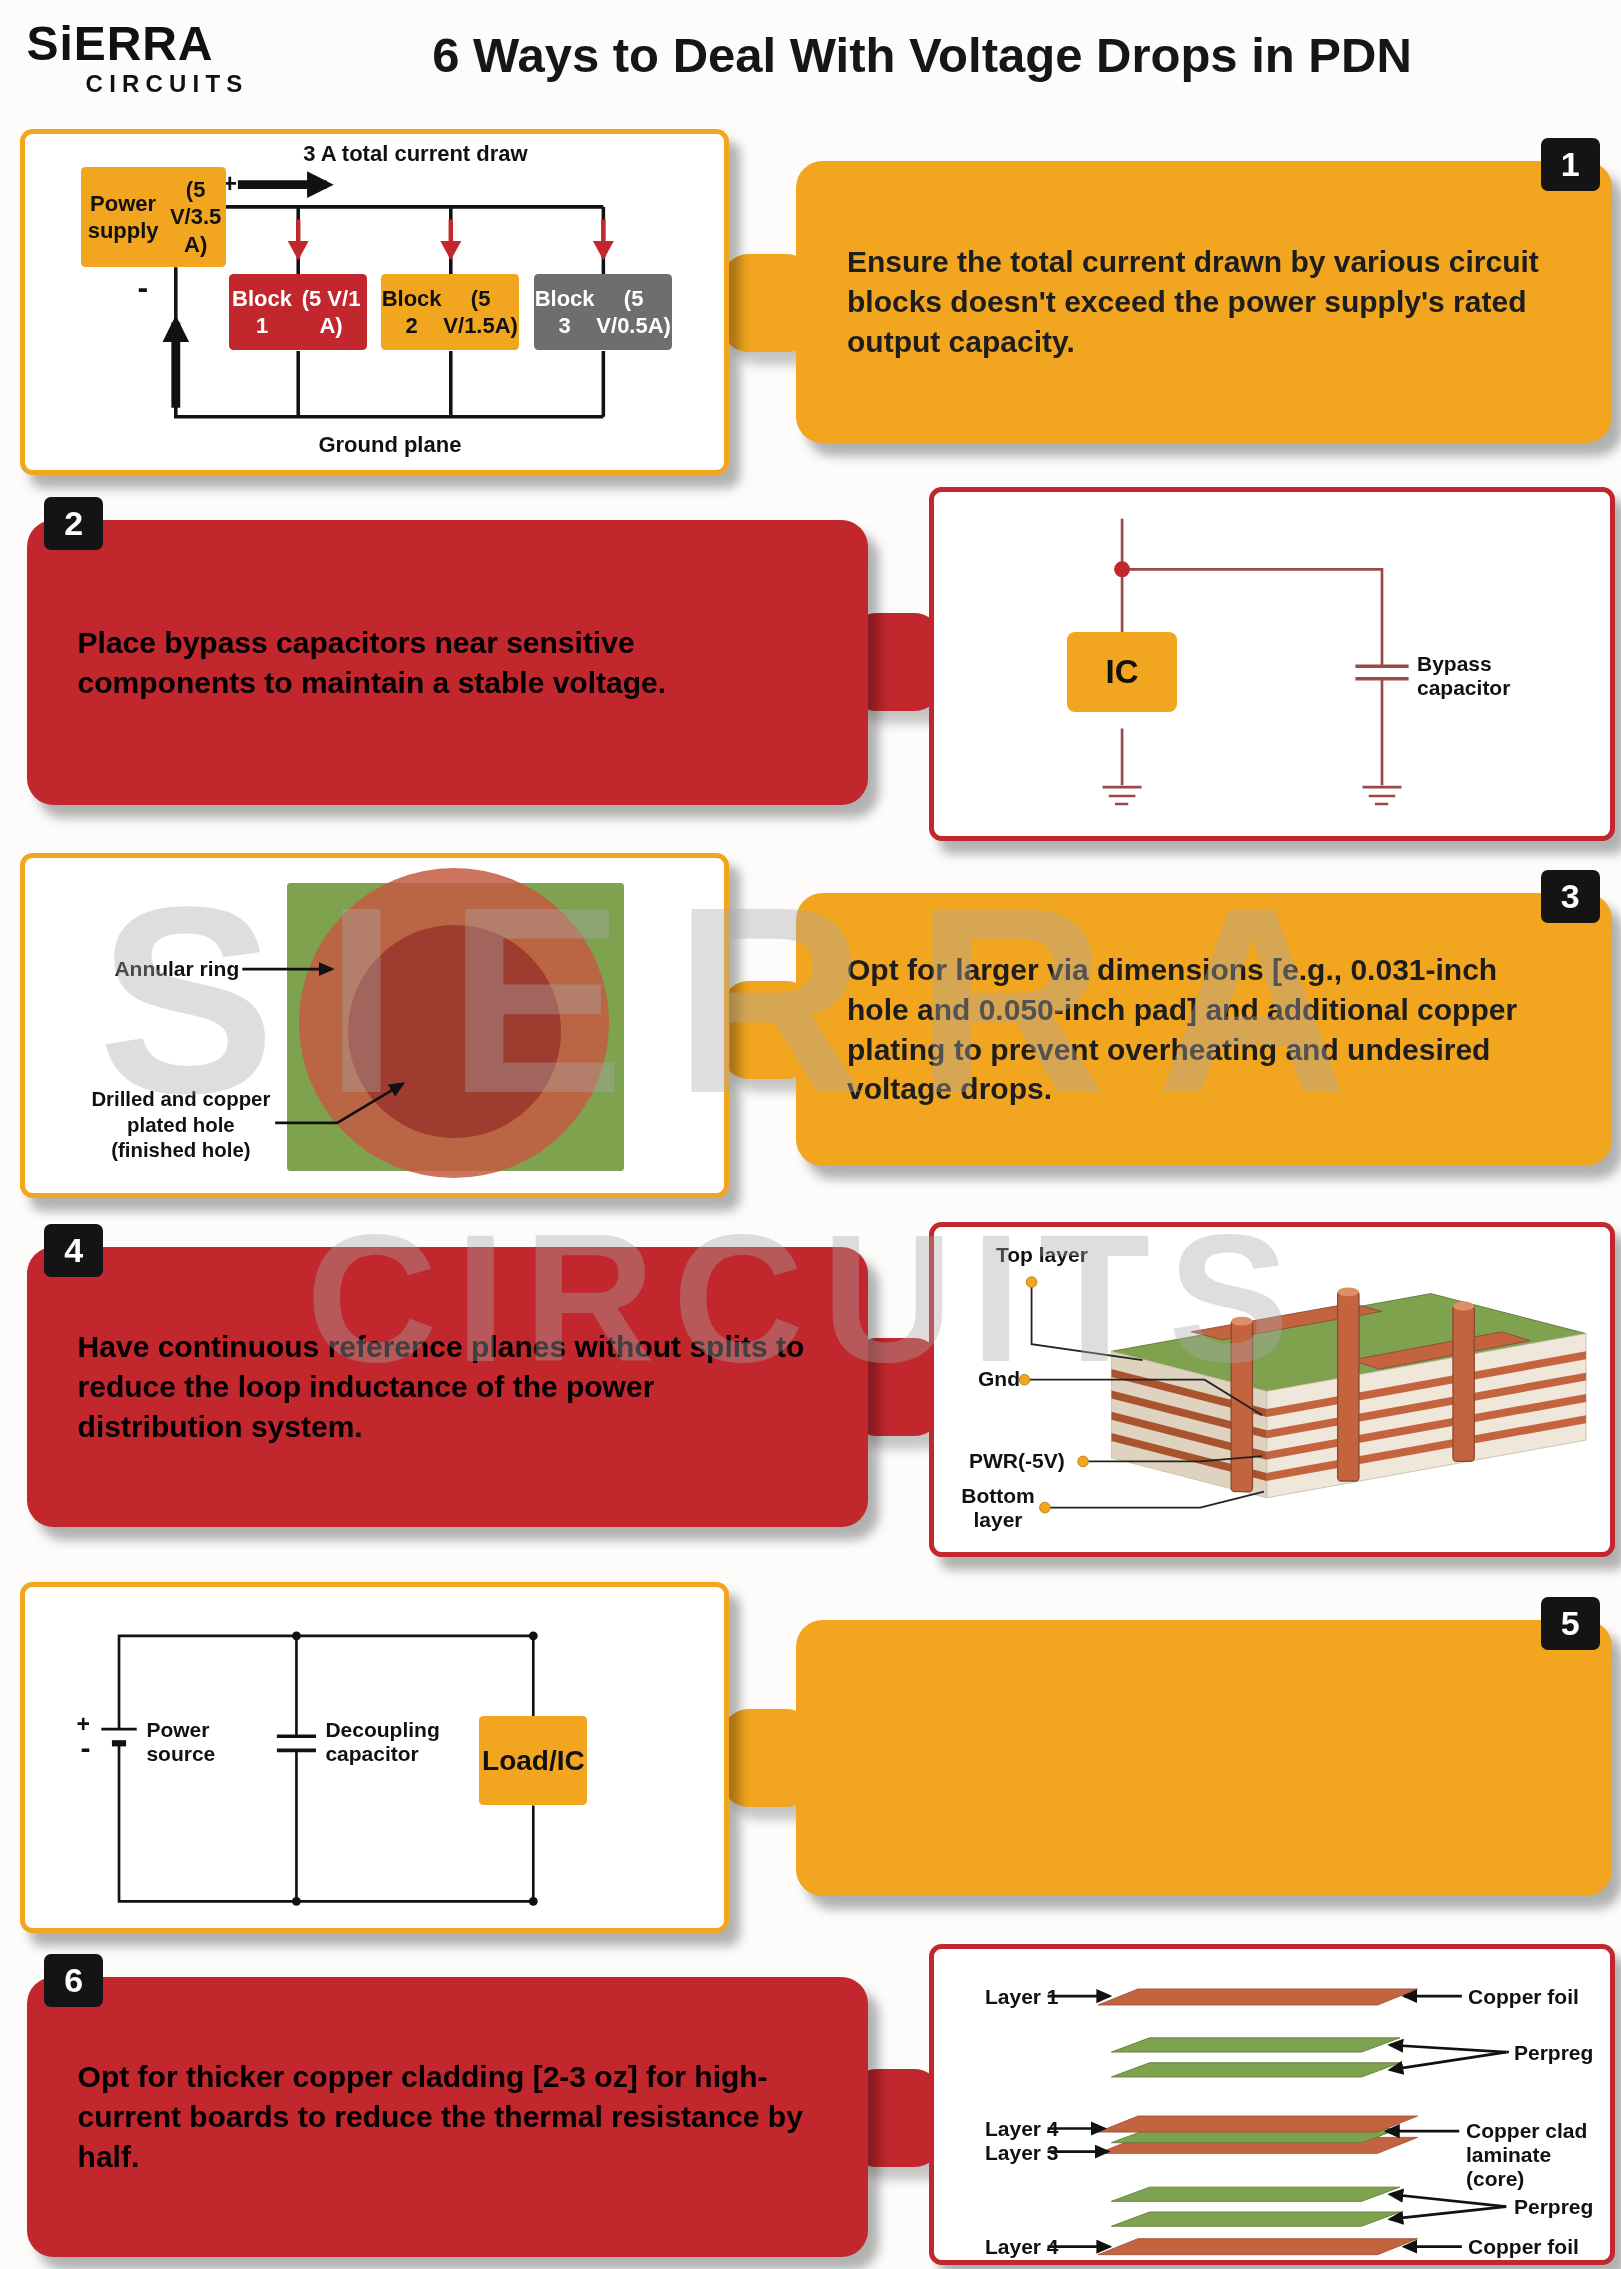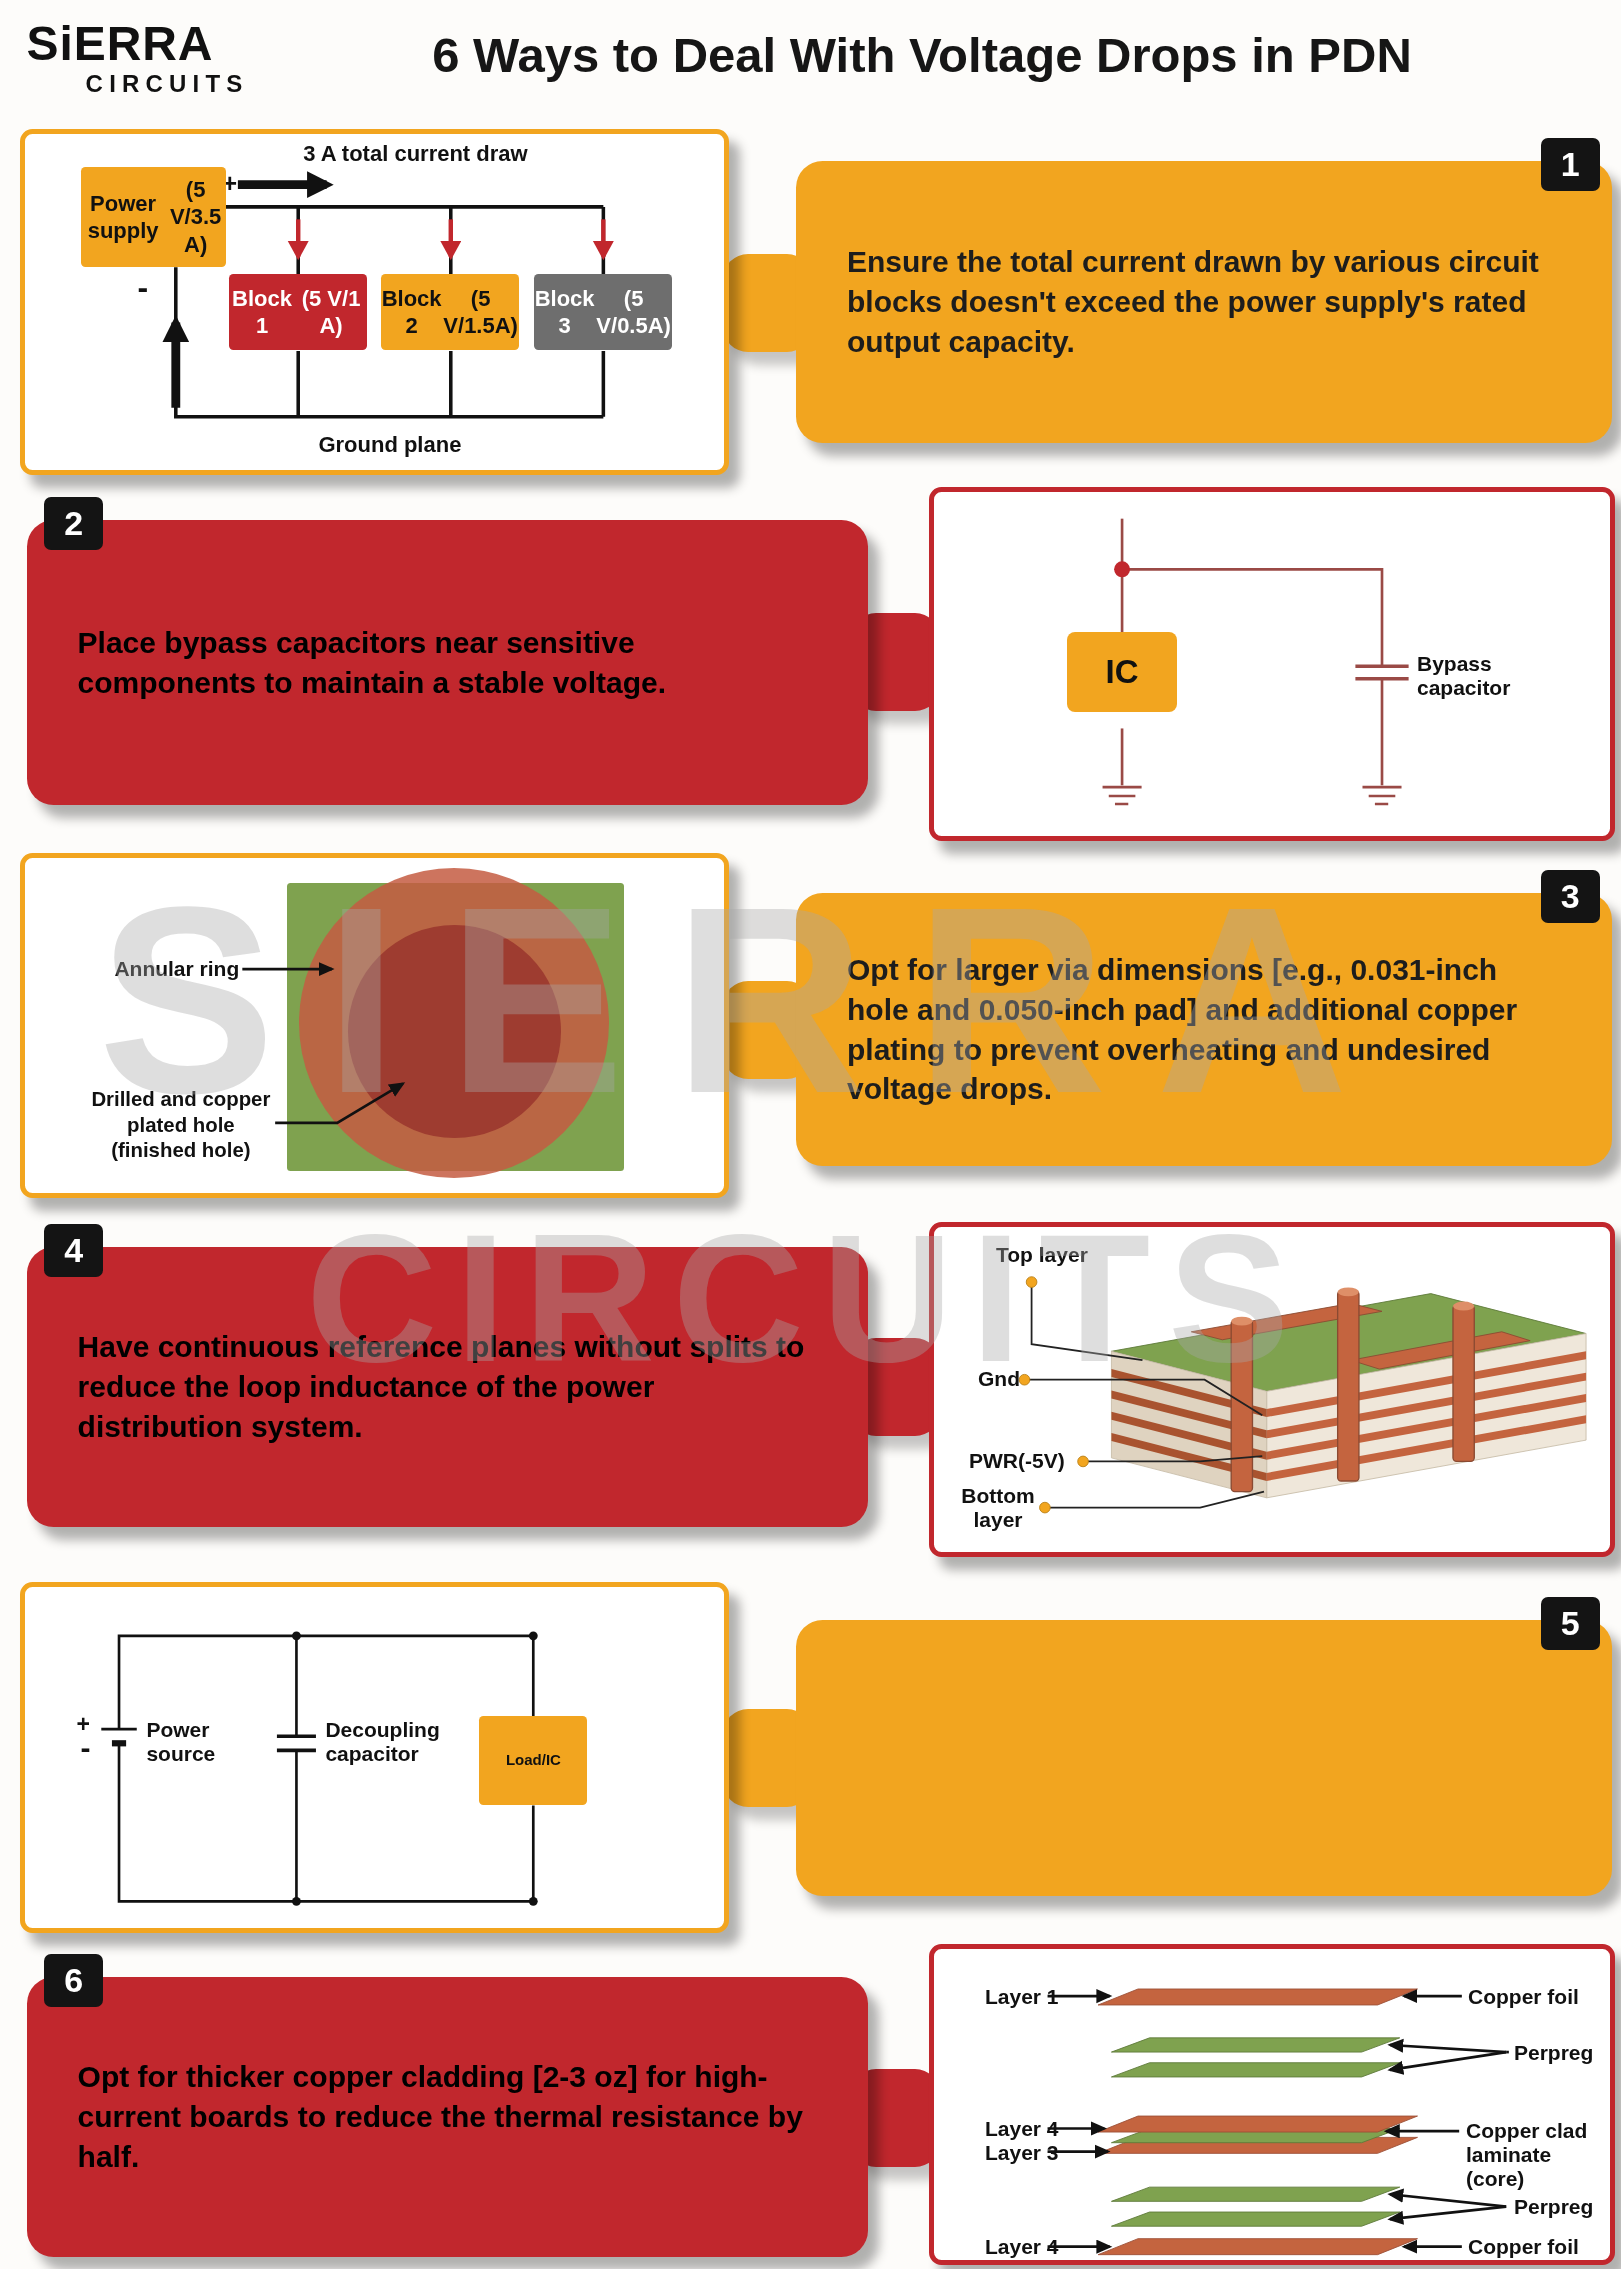--- a/index.html
+++ b/index.html
@@ -241,21 +241,21 @@
     <div class="lbl" style="left:51px;top:124px;font-size:23px;">+</div>
     <div class="lbl" style="left:55px;top:144px;font-size:30px;">-</div>
     <div class="lbl" style="left:121px;top:131px;font-size:21px;line-height:1.15;">
       <div>Power</div>
       <div>source</div>
     </div>
     <div class="lbl" style="left:300px;top:131px;font-size:21px;line-height:1.15;">
       <div>Decoupling</div>
       <div>capacitor</div>
     </div>
-    <div class="chipbox" style="left:454px;top:129px;width:108px;height:89px;background:var(--yellow,#F2A51F);font-size:15px;color:#111;">
+    <div class="chipbox" style="left:454px;top:129px;width:108px;height:89px;background:var(--yellow,#F2A51F);font-size:28px;color:#111;">
       <span>Load/IC</span>
     </div>
   </section>
 
   <aside class="bubble yellow" style="left:796px;top:1620px;width:816px;height:276px;">
     <div class="badge" style="top:-23px;right:12.4px;">5</div>
   </aside>
 
   <aside class="bubble red" style="left:26.6px;top:1977px;width:841px;height:280px;">
     <div class="badge" style="top:-23px;left:17.7px;">6</div>

